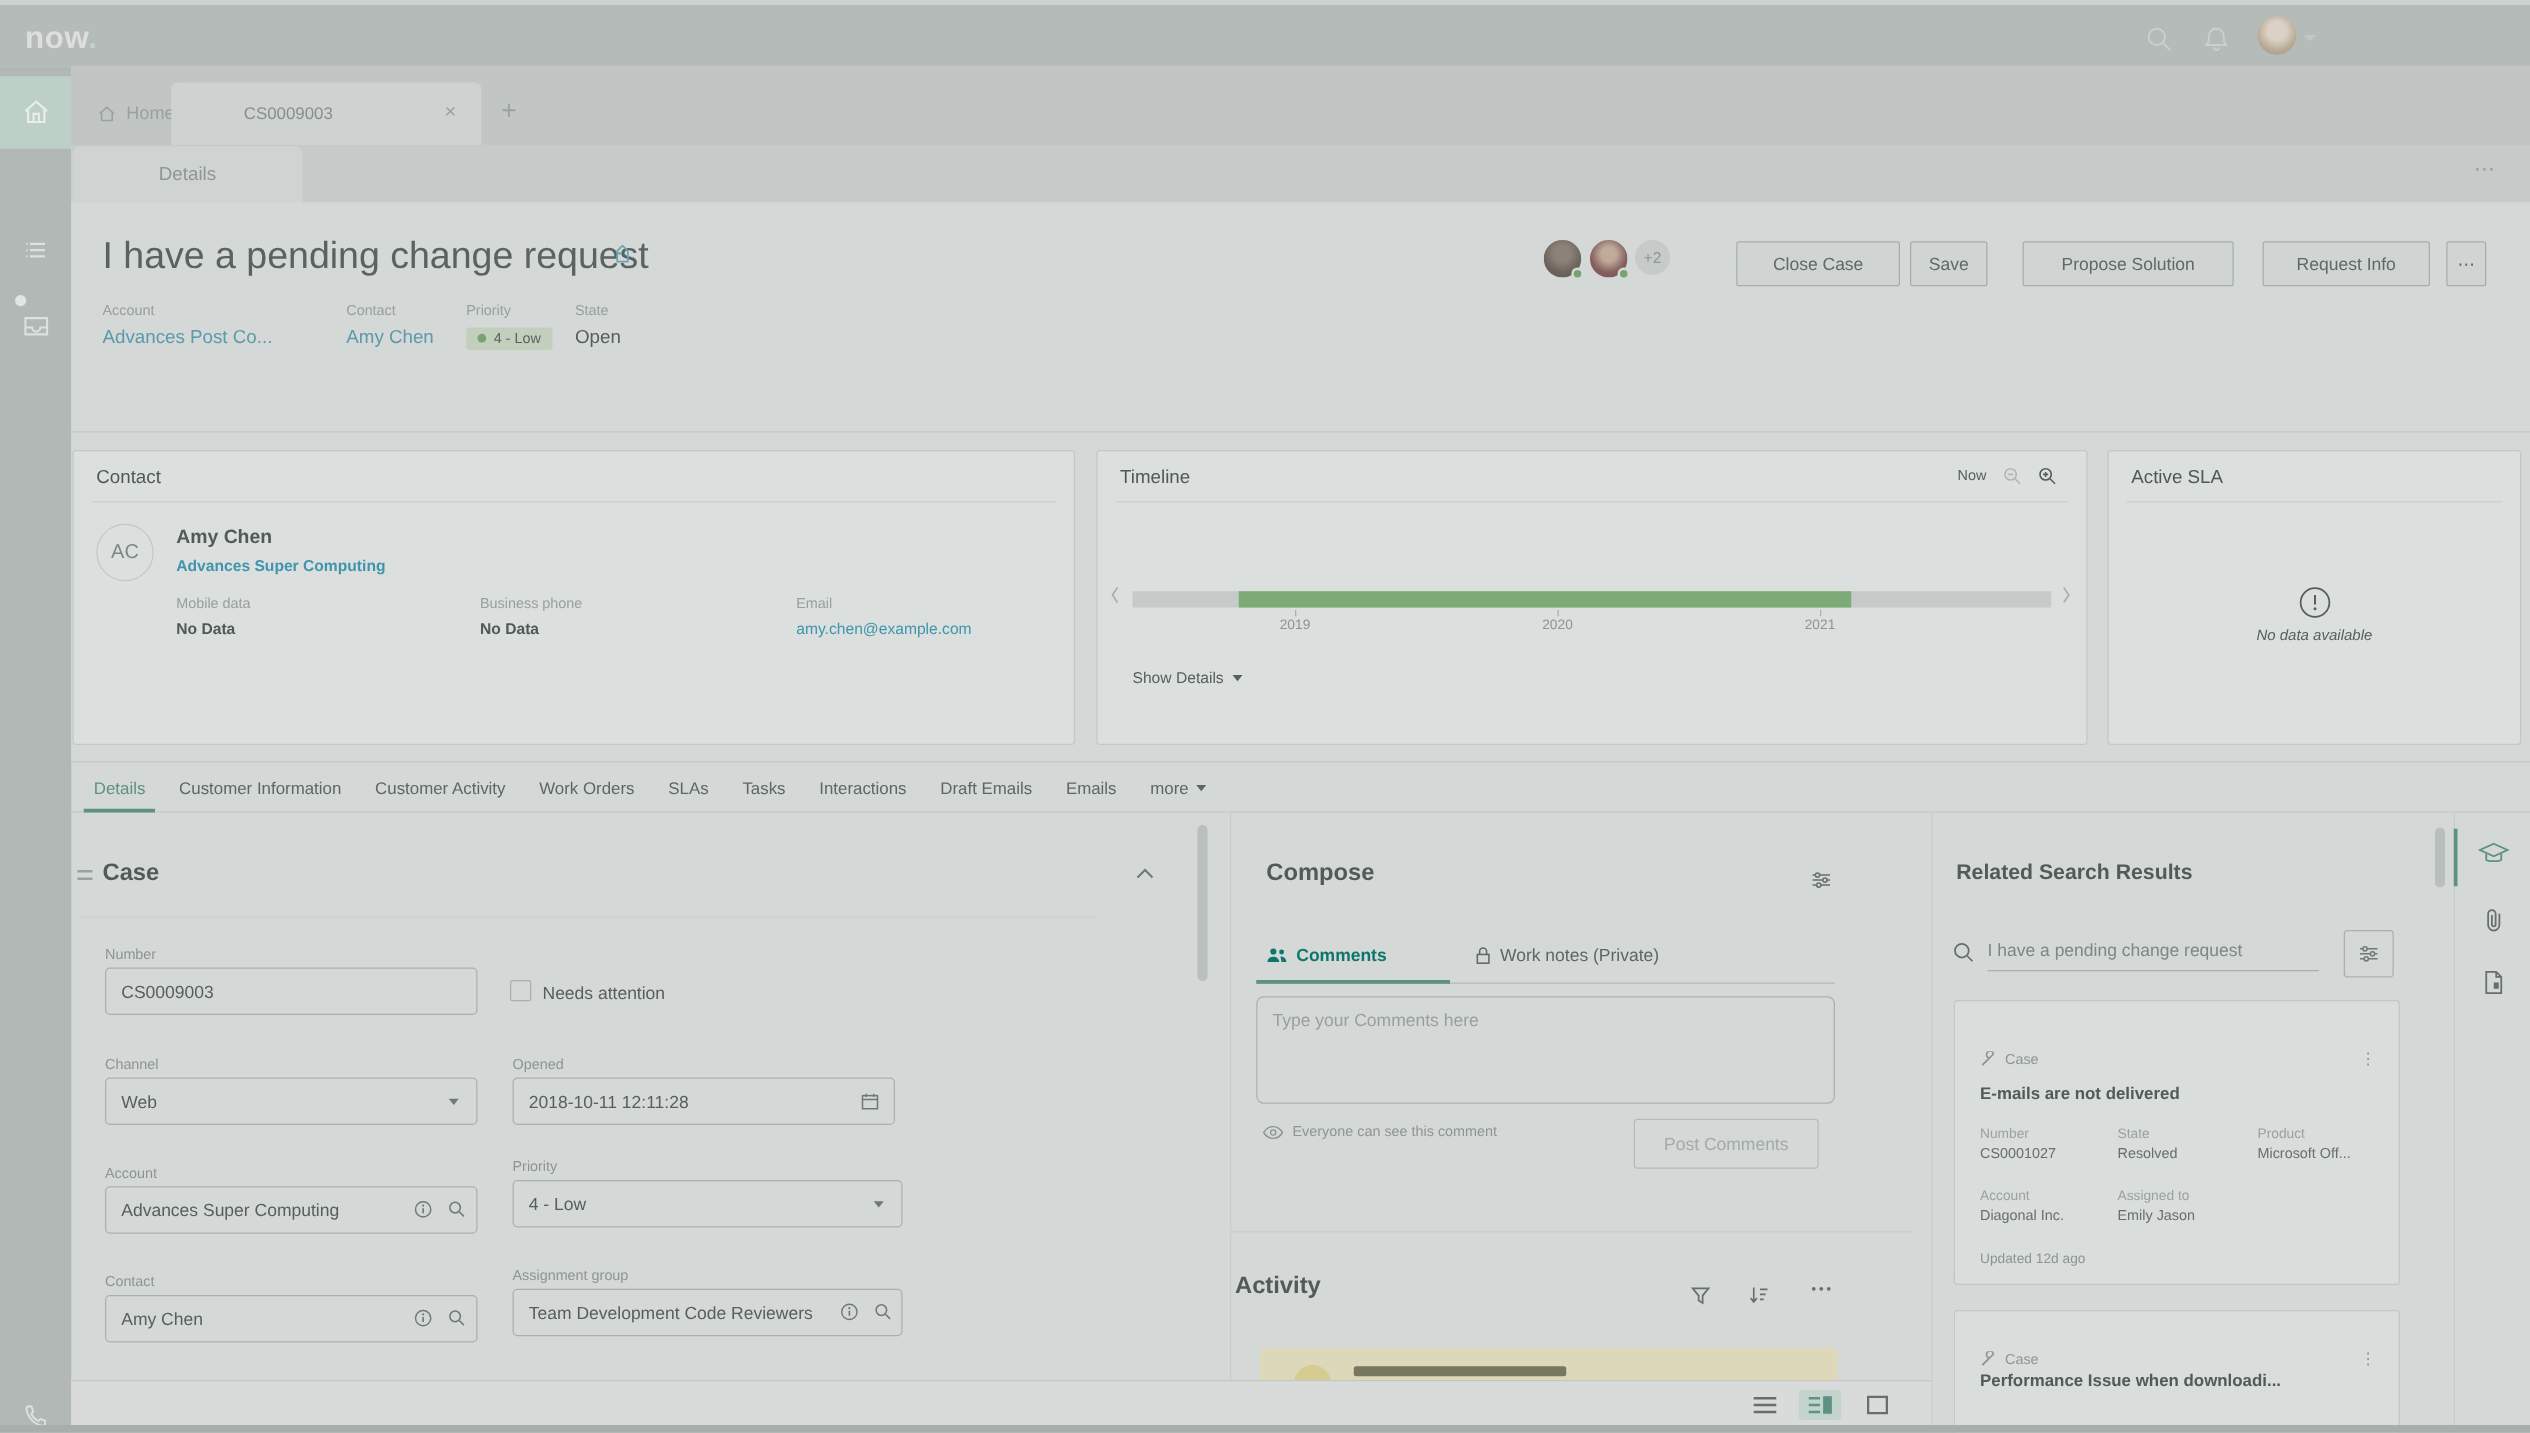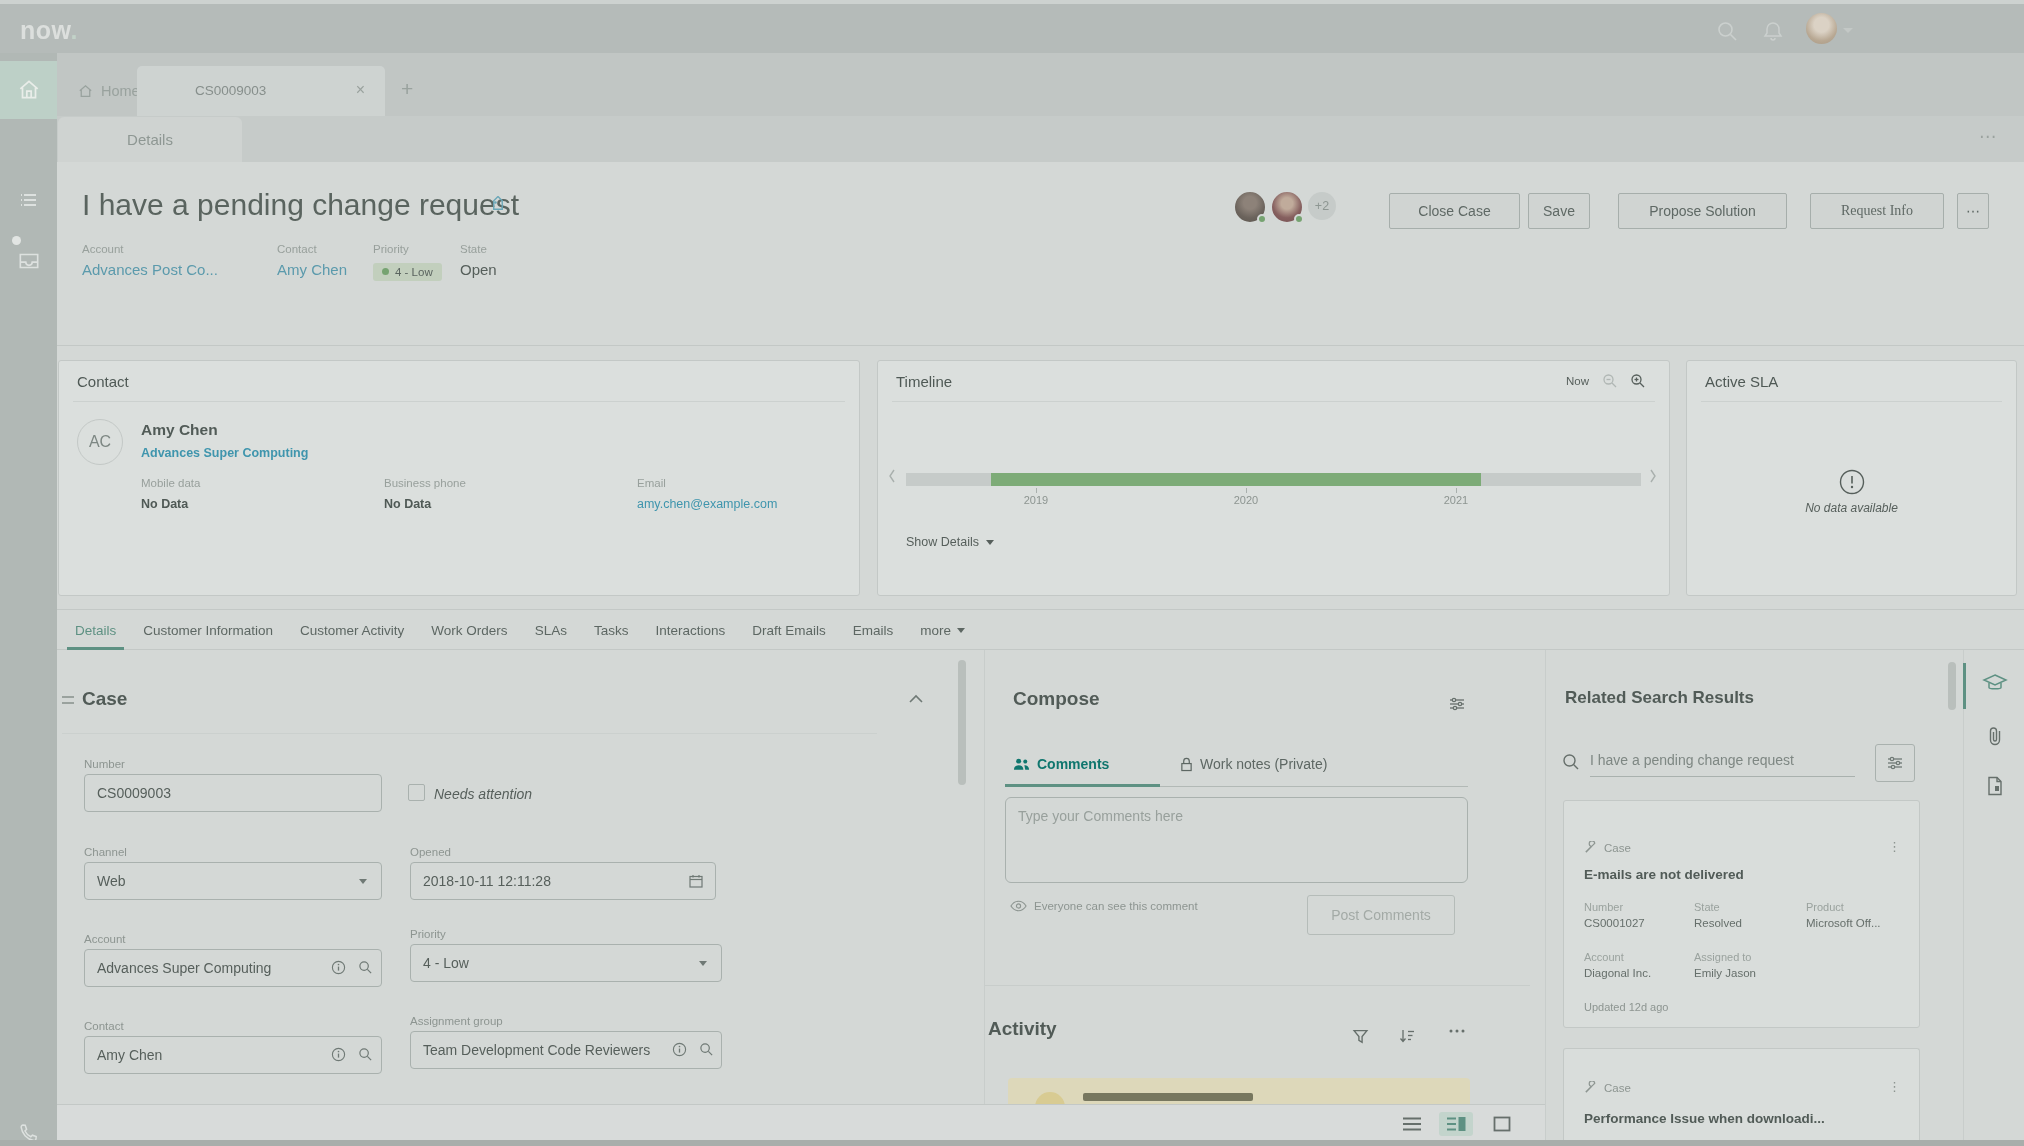--- a/index.html
+++ b/index.html
@@ -260,21 +260,21 @@
         <span class="presence"></span>
       </div>
     <div class="avatar av2">
         <span class="presence"></span>
       </div>
     <div class="abs av-more">+2</div>
 
     <button class="btn" style="left:1332px;width:131px;">Close Case</button>
     <button class="btn" style="left:1471px;width:62px;">Save</button>
     <button class="btn" style="left:1561px;width:169px;">Propose Solution</button>
-    <button class="btn" style="left:1753px;width:134px;font-family:Liberation Serif, serif;">Request Info</button>
+    <button class="btn" style="left:1753px;width:134px;">Request Info</button>
     <button class="btn" style="left:1900px;width:32px;">⋯</button>
 
     <div class="abs collapse">
       <svg viewBox="0 0 16 10" width="16" height="10">
           <path d="M2 8 L8 2 L14 8" fill="none" stroke="currentColor" stroke-width="1.6"></path>
         </svg>
     </div>
   </div>
 
   <div class="abs cards-band">
@@ -399,21 +399,21 @@
   <div class="abs sec-caret">
     <svg viewBox="0 0 16 10" width="16" height="10">
         <path d="M2 8 L8 2 L14 8" fill="none" stroke="currentColor" stroke-width="1.6"></path>
       </svg>
   </div>
   <div class="abs form-hr"></div>
 
   <div class="flabel" style="left:84px;top:758px;">Number</div>
   <input class="finput" style="left: 84px; top: 774px; width: 298px;" value="CS0009003">
   <div class="checkbox" style="left:408px;top:784px;"></div>
-  <div class="cb-label" style="left:434px;top:786px;font-style:italic;">Needs attention</div>
+  <div class="cb-label" style="left:434px;top:786px;">Needs attention</div>
 
   <div class="flabel" style="left:84px;top:846px;">Channel</div>
   <div class="fselect" style="left:84px;top:862px;width:298px;">
     <span>Web</span>
     <span class="caret-down" style="position:absolute;right:14px;border-top-color:#6f7975;"></span>
   </div>
   <div class="flabel" style="left:410px;top:846px;">Opened</div>
   <input class="finput" style="left: 410px; top: 862px; width: 306px;" value="2018-10-11 12:11:28">
   <div class="in-icon" style="left:688px;top:873px;">
     <svg viewBox="0 0 16 16" width="16" height="16">
@@ -608,21 +608,21 @@
 
   <div class="rs-card" style="top:1048px;height:98px;border-bottom:none;">
     <div class="rs-type" style="top:32px;">
       <svg viewBox="0 0 14 14" width="13" height="13">
           <path d="M2 12 L8 6" stroke="currentColor" stroke-width="1.6" fill="none"></path>
           <path d="M8.2 5.8 a3 3 0 1 1 3.4-3.4 l-2 2 z" fill="none" stroke="currentColor" stroke-width="1.3"></path>
         </svg>
       <span>Case</span>
     </div>
     <div class="rs-kebab" style="top:30px;">⋮</div>
-    <div class="rs-title" style="top:62px;">Performance Issue when downloadi...</div>
+    <div class="rs-title" style="top:48px;">Performance Issue when downloadi...</div>
   </div>
 
   <div class="abs scroll-thumb" style="left:1948px;top:662px;height:48px;"></div>
 
   <div class="abs v-line" style="left:1963px;top:650px;height:490px;"></div>
   <div class="abs strip-active-bar"></div>
   <div class="strip-icon" style="left:1982px;top:672px;color:#5e9183;">
     <svg viewBox="0 0 26 22" width="26" height="22">
         <path d="M13 3 L24 8 L13 13 L2 8 z" fill="none" stroke="currentColor" stroke-width="1.5"></path>
         <path d="M7 11 v4.5 c0 1.8 12 1.8 12 0 V11" fill="none" stroke="currentColor" stroke-width="1.5"></path>

